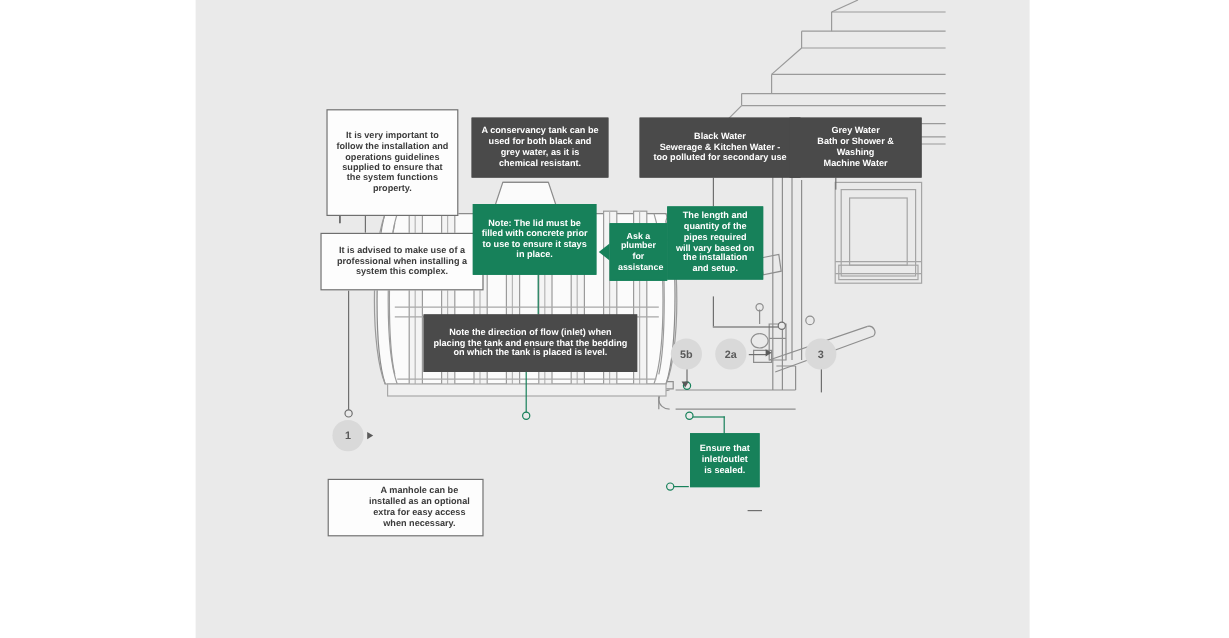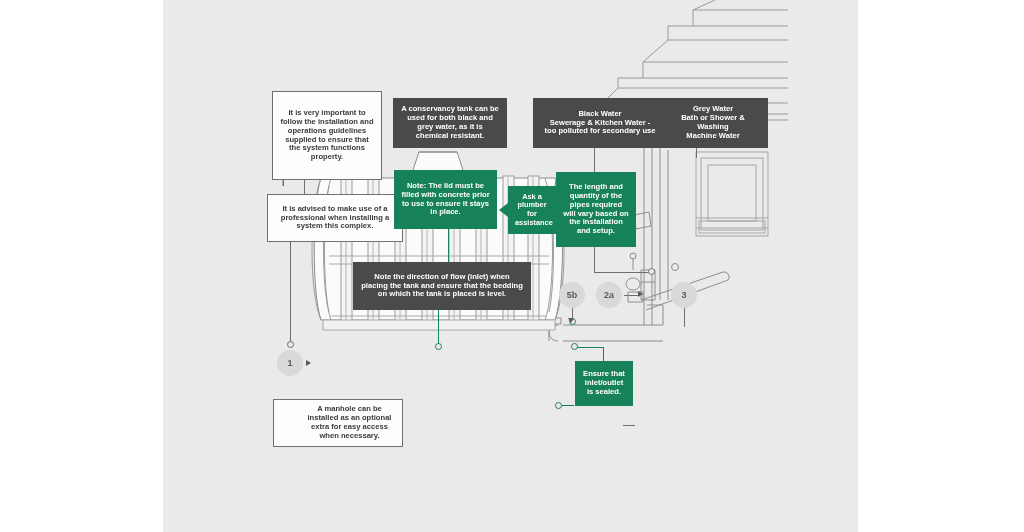--- a/index.html
+++ b/index.html
@@ -233,21 +233,21 @@
       <span>Grey Water</span>
       <span>Bath or Shower &amp; Washing</span>
       <span>Machine Water</span>
     </div>
 
     <div class="box box-green" style="left:345px;top:186px;width:48px;height:48px;font-size:7.4px;">
       <span>Ask a plumber for assistance</span>
     </div>
     <div class="tail" style="left:336px;top:203px;transform:rotate(180deg);"></div>
 
-    <div class="box box-green" style="left:393px;top:172px;width:80px;height:75px;font-size:7.6px;">
+    <div class="box box-green" style="left:393px;top:172px;width:80px;height:61px;font-size:7.6px;">
       <span>The length and quantity of the pipes required will vary based on the installation and setup.</span>
     </div>
 
     <div class="box box-dark" style="left:190px;top:262px;width:178px;height:48px;font-size:7.6px;">
       <span>Note the direction of flow (inlet) when placing the tank and ensure that the bedding on which the tank is placed is level.</span>
     </div>
 
     <div class="box box-white" style="left:110px;top:399px;width:130px;height:48px;font-size:7.6px;padding-left:29px;">
       <span>A manhole can be installed as an optional extra for easy access when necessary.</span>
     </div>

